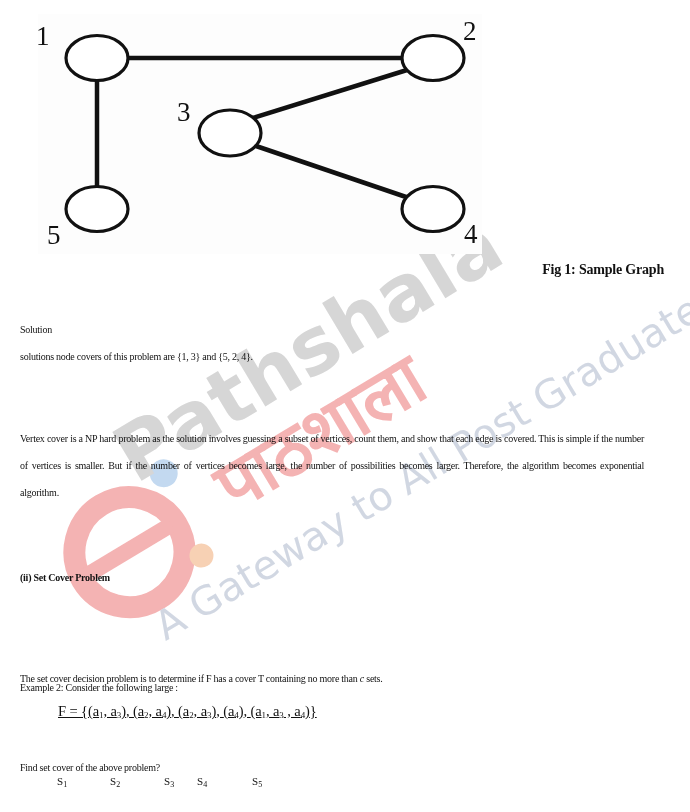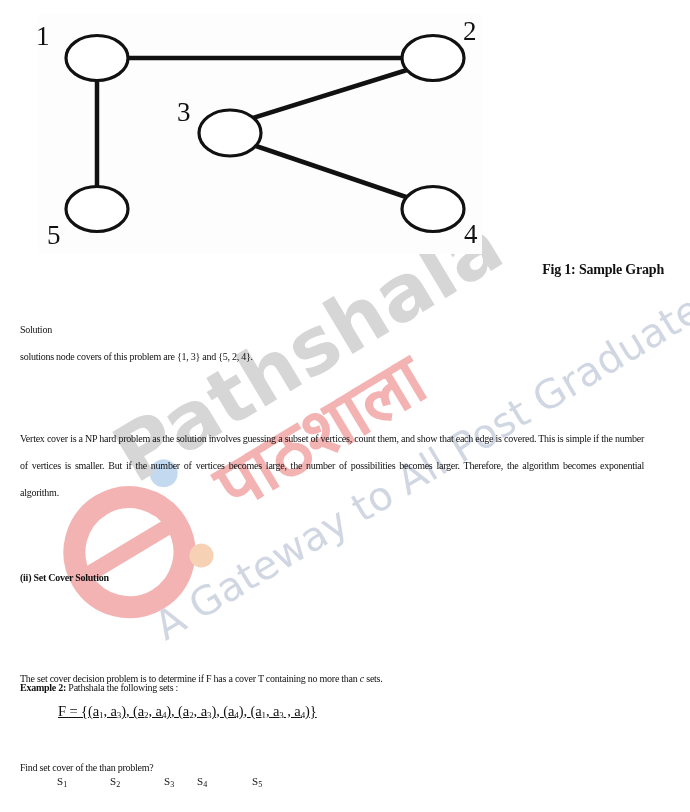--- a/index.html
+++ b/index.html
@@ -18,21 +18,21 @@
     position: absolute; top: 262px; left: 0; width: 664px; text-align: right;
     font-weight: bold; font-size: 14px; letter-spacing: -0.2px; z-index: 3;
   }
   .text { position: absolute; left: 20px; font-size: 10px; line-height: 27px; z-index: 3; letter-spacing: -0.25px; }
   .para-solution-label { top: 316px; }
   .para1 { top: 343px; width: 620px; }
   .para2 { top: 425px; width: 624px; text-align: justify; text-align-last: left; }
   .heading-set-cover { top: 564px; font-weight: bold; }
   .para3 { top: 653px; margin-top: 12px; }
   .example { top: 674px; }
-  .example b { font-weight: bold; }
+  .example b { font-weight: normal; }
   .f-line { position: absolute; left: 58px; top: 703px; font-size: 14.5px; z-index: 3; letter-spacing: -0.1px; text-decoration: underline; }
   .s-label { position: absolute; top: 735px; font-size: 11px; z-index: 3; margin-top: 40px; }
   .find { top: 754px; }
   sub { font-size: 9px; vertical-align: -2px; }
   .s-label sub { font-size: 8px; }
   i { font-style: italic; }
 </style>
 </head>
 <body>
 
@@ -78,27 +78,27 @@
 <div class="caption">Fig 1: Sample Graph</div>
 
 <div class="text para-solution-label">Solution</div>
 
 <div class="text para1">
   <div>solutions node covers of this problem are {1, 3} and {5, 2, 4}.</div>
 </div>
 
 <div class="text para2">Vertex cover is a NP hard problem as the solution involves guessing a subset of vertices, count them, and show that each edge is covered. This is simple if the number of vertices is smaller. But if the number of vertices becomes large, the number of possibilities becomes larger. Therefore, the algorithm becomes exponential algorithm.</div>
 
-<div class="text heading-set-cover">(ii) Set Cover Solution</div>
+<div class="text heading-set-cover">(ii) Set Cover Problem</div>
 
 <div class="text para3"><span>The set cover decision problem is to determine if F has a cover T containing no more than </span><i>c</i><span> sets.</span></div>
 
-<div class="text example"><b>Example 2:</b><span> Pathshala the following sets :</span></div>
+<div class="text example"><b>Example 2:</b><span> Consider the following large :</span></div>
 
 <div class="f-line"><span>F = {</span><span>(a<sub>1</sub>, a<sub>3</sub>)</span>, <span>(a<sub>2</sub>, a<sub>4</sub>)</span>, <span>(a<sub>2</sub>, a<sub>3</sub>)</span>, <span>(a<sub>4</sub>)</span>, <span>(a<sub>1</sub>, a<sub>3</sub> , a<sub>4</sub>)</span>}</div>
 
 <div class="s-label" style="left:57px">S<sub>1</sub></div>
 <div class="s-label" style="left:110px">S<sub>2</sub></div>
 <div class="s-label" style="left:164px">S<sub>3</sub></div>
 <div class="s-label" style="left:197px">S<sub>4</sub></div>
 <div class="s-label" style="left:252px">S<sub>5</sub></div>
 
-<div class="text find">Find set cover of the than problem?</div>
+<div class="text find">Find set cover of the above problem?</div>
 
 </body></html>

